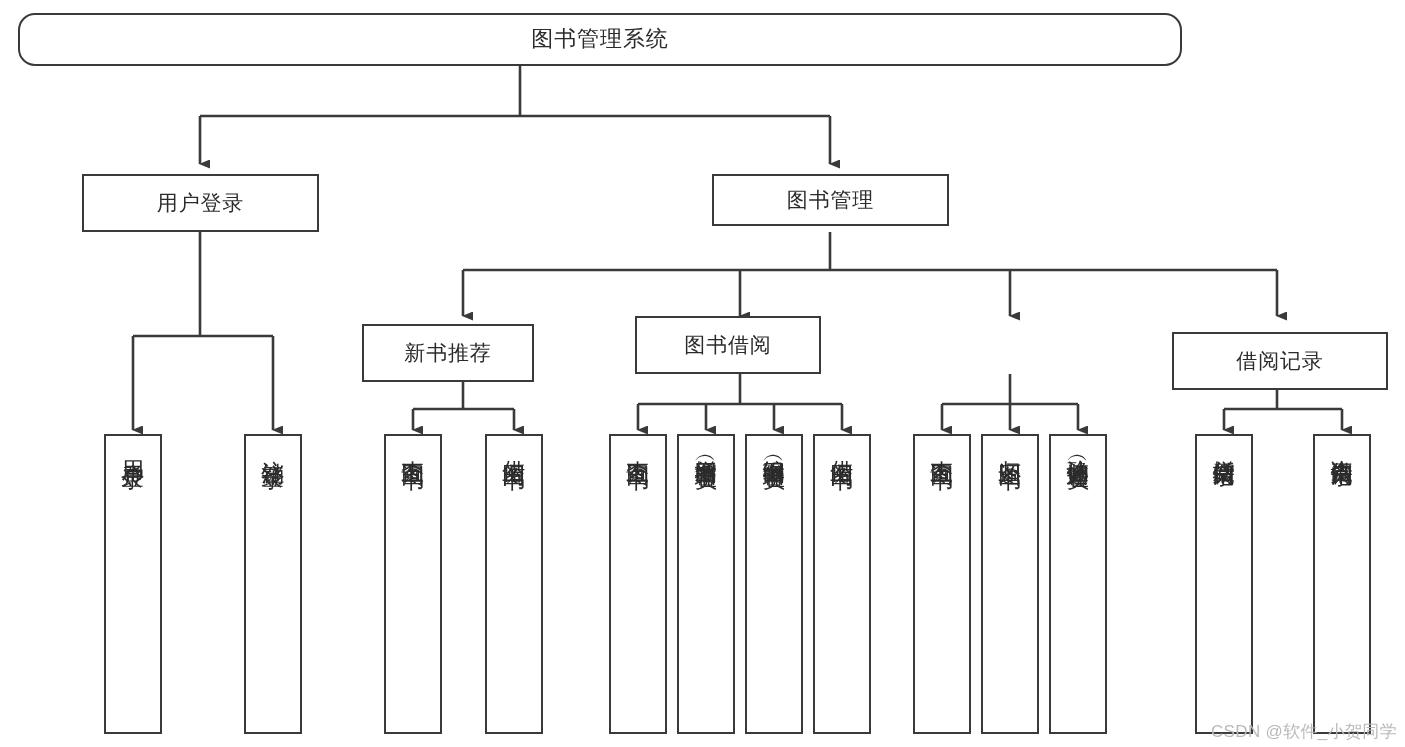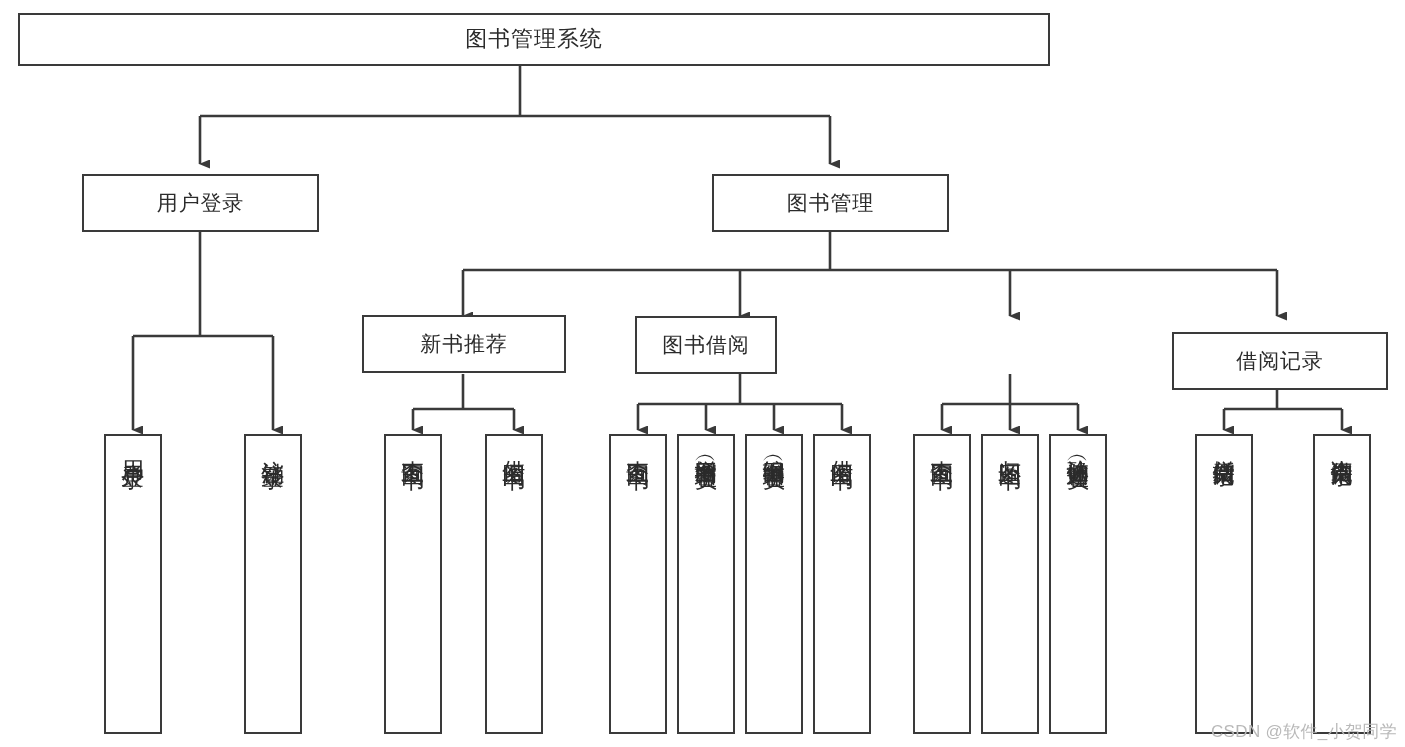--- a/index.html
+++ b/index.html
@@ -124,37 +124,37 @@
       <path d="M1010,404 L1010,430" marker-end="url(#arrow)"></path>
       <path d="M1078,404 L1078,430" marker-end="url(#arrow)"></path>
 
       <path d="M1277,374 L1277,409"></path>
       <path d="M1224,409 L1342,409"></path>
       <path d="M1224,409 L1224,430" marker-end="url(#arrow)"></path>
       <path d="M1342,409 L1342,430" marker-end="url(#arrow)"></path>
     </g>
   </svg>
 
-  <div class="node horiz root" style="left:18px; top:13px; width:1032px; height:53px;">
+  <div class="node horiz root" style="left:18px; top:13px; width:1164px; height:53px;border-radius:17px;">
     <span class="label">图书管理系统</span>
   </div>
 
   <div class="node horiz" style="left:82px; top:174px; width:237px; height:58px;">
     <span class="label">用户登录</span>
   </div>
 
-  <div class="node horiz" style="left:712px; top:174px; width:237px; height:58px;">
+  <div class="node horiz" style="left:712px; top:174px; width:237px; height:52px;">
     <span class="label">图书管理</span>
   </div>
 
-  <div class="node horiz" style="left:362px; top:315px; width:204px; height:58px;">
+  <div class="node horiz" style="left:362px; top:324px; width:172px; height:58px;">
     <span class="label">新书推荐</span>
   </div>
 
-  <div class="node horiz" style="left:635px; top:316px; width:142px; height:58px;">
+  <div class="node horiz" style="left:635px; top:316px; width:186px; height:58px;">
     <span class="label">图书借阅</span>
   </div>
 
 
   <div class="node horiz" style="left:1172px; top:332px; width:216px; height:58px;">
     <span class="label">借阅记录</span>
   </div>
 
   <div class="node vert" style="left:104px; top:434px; width:58px; height:300px;">
     <span class="label">用户登录</span>

